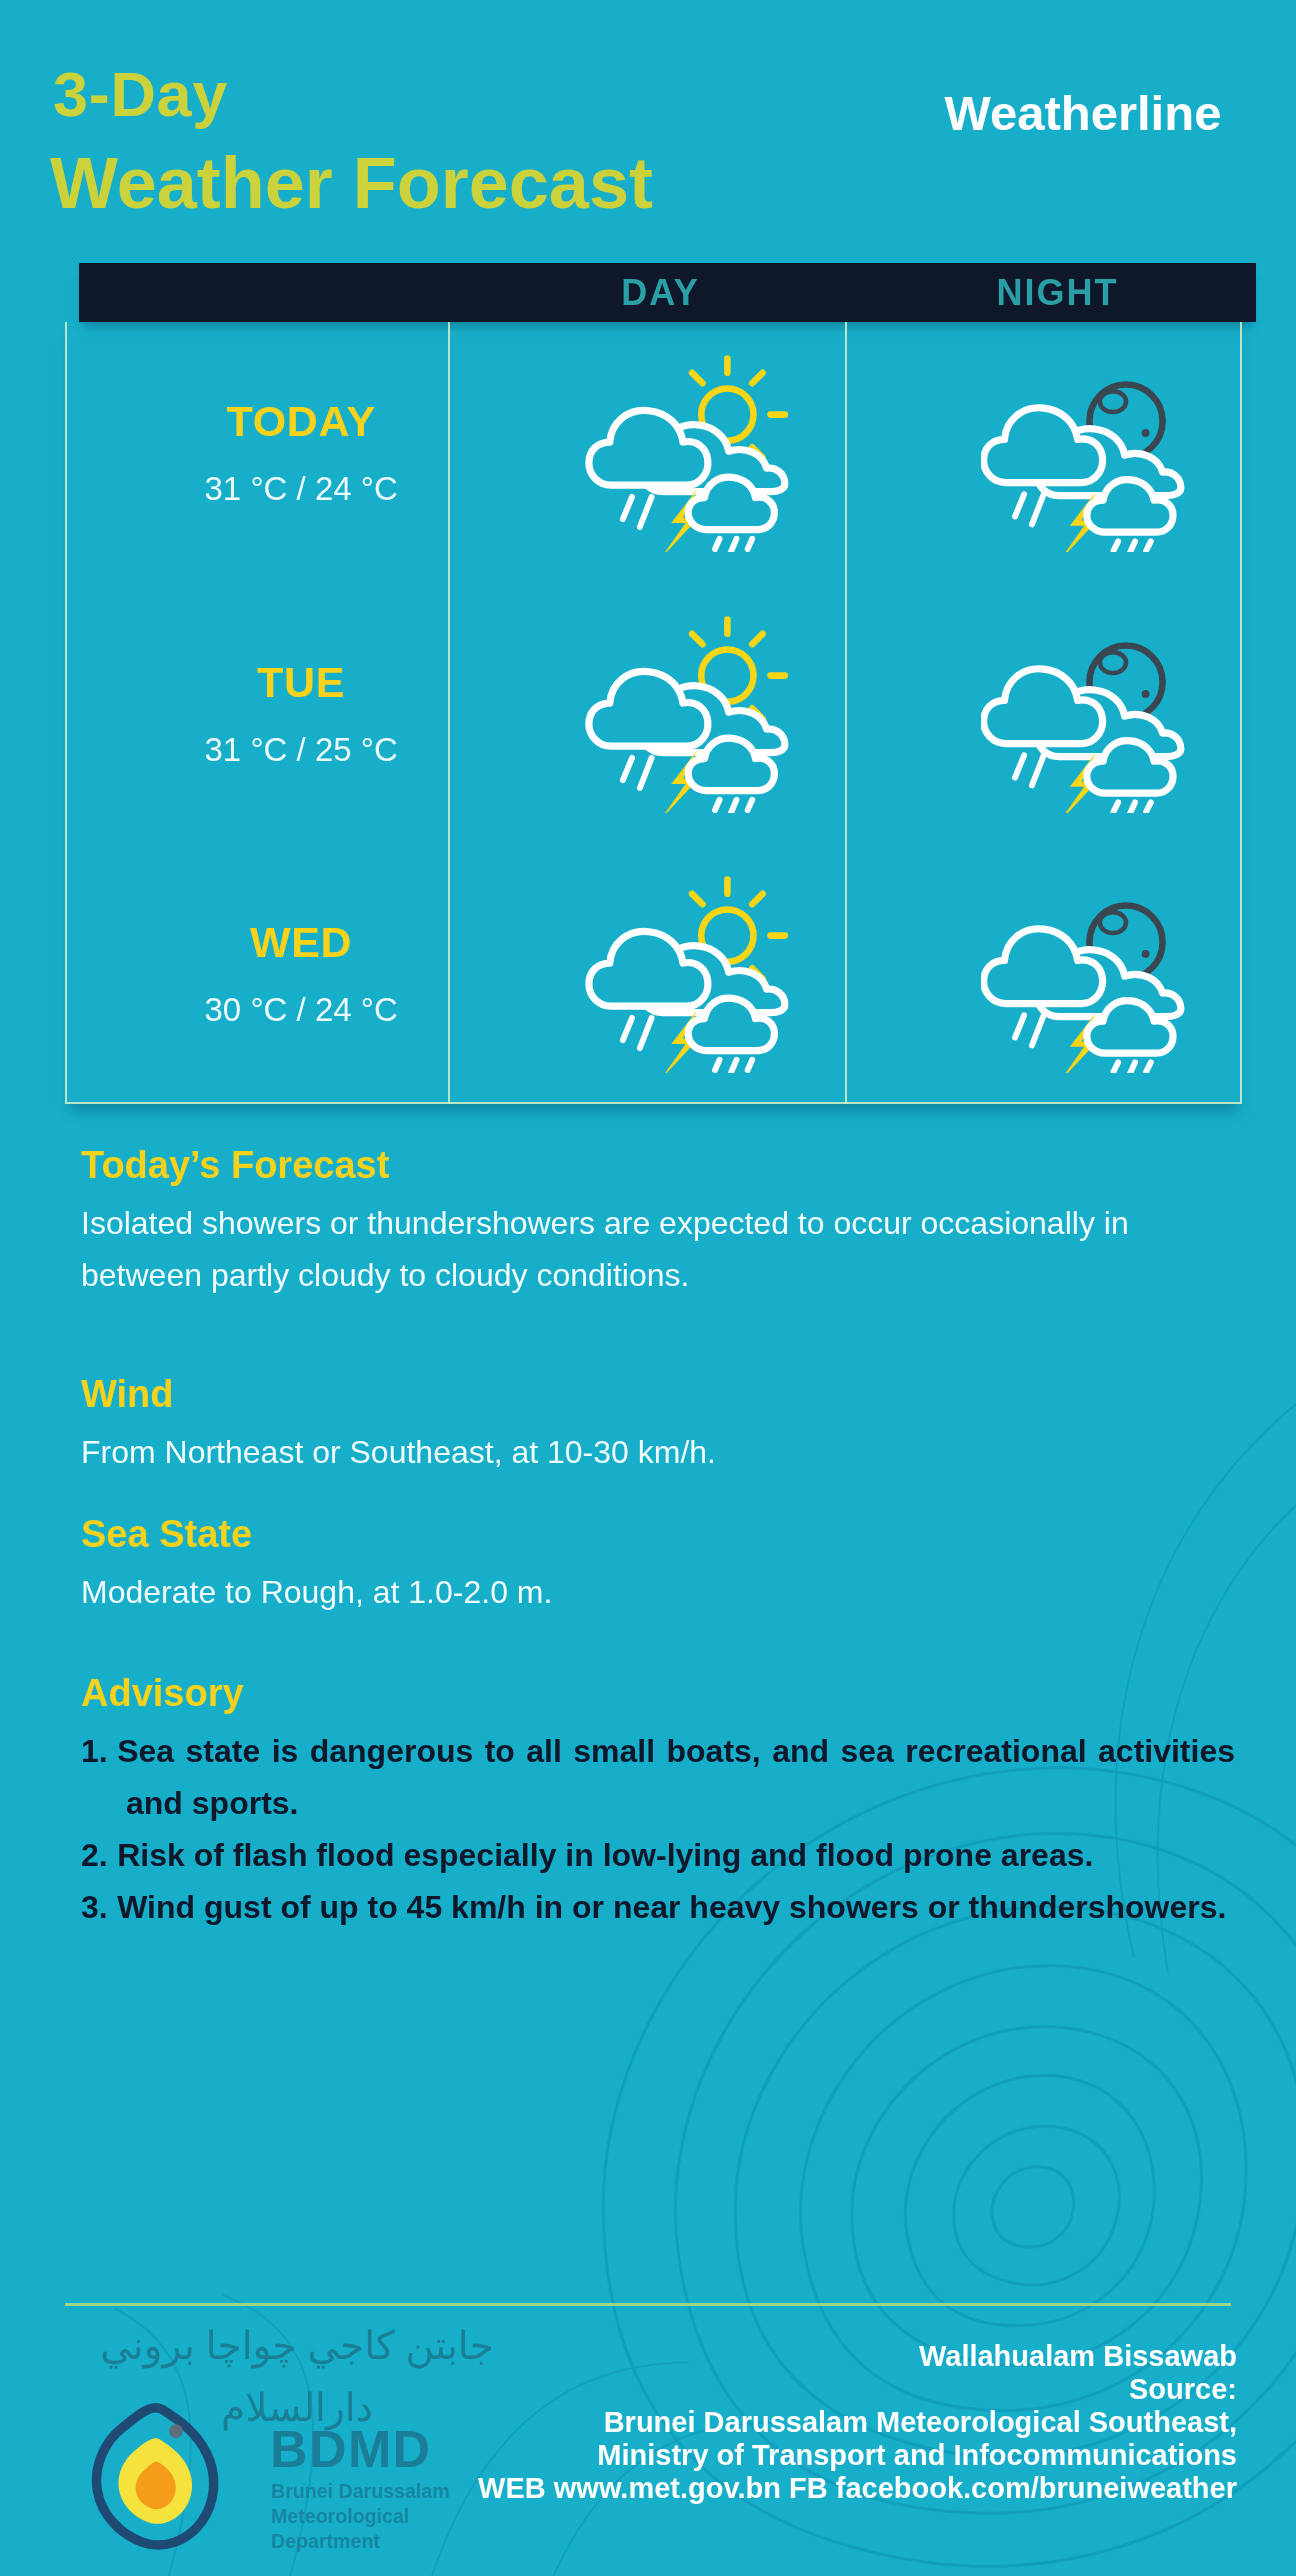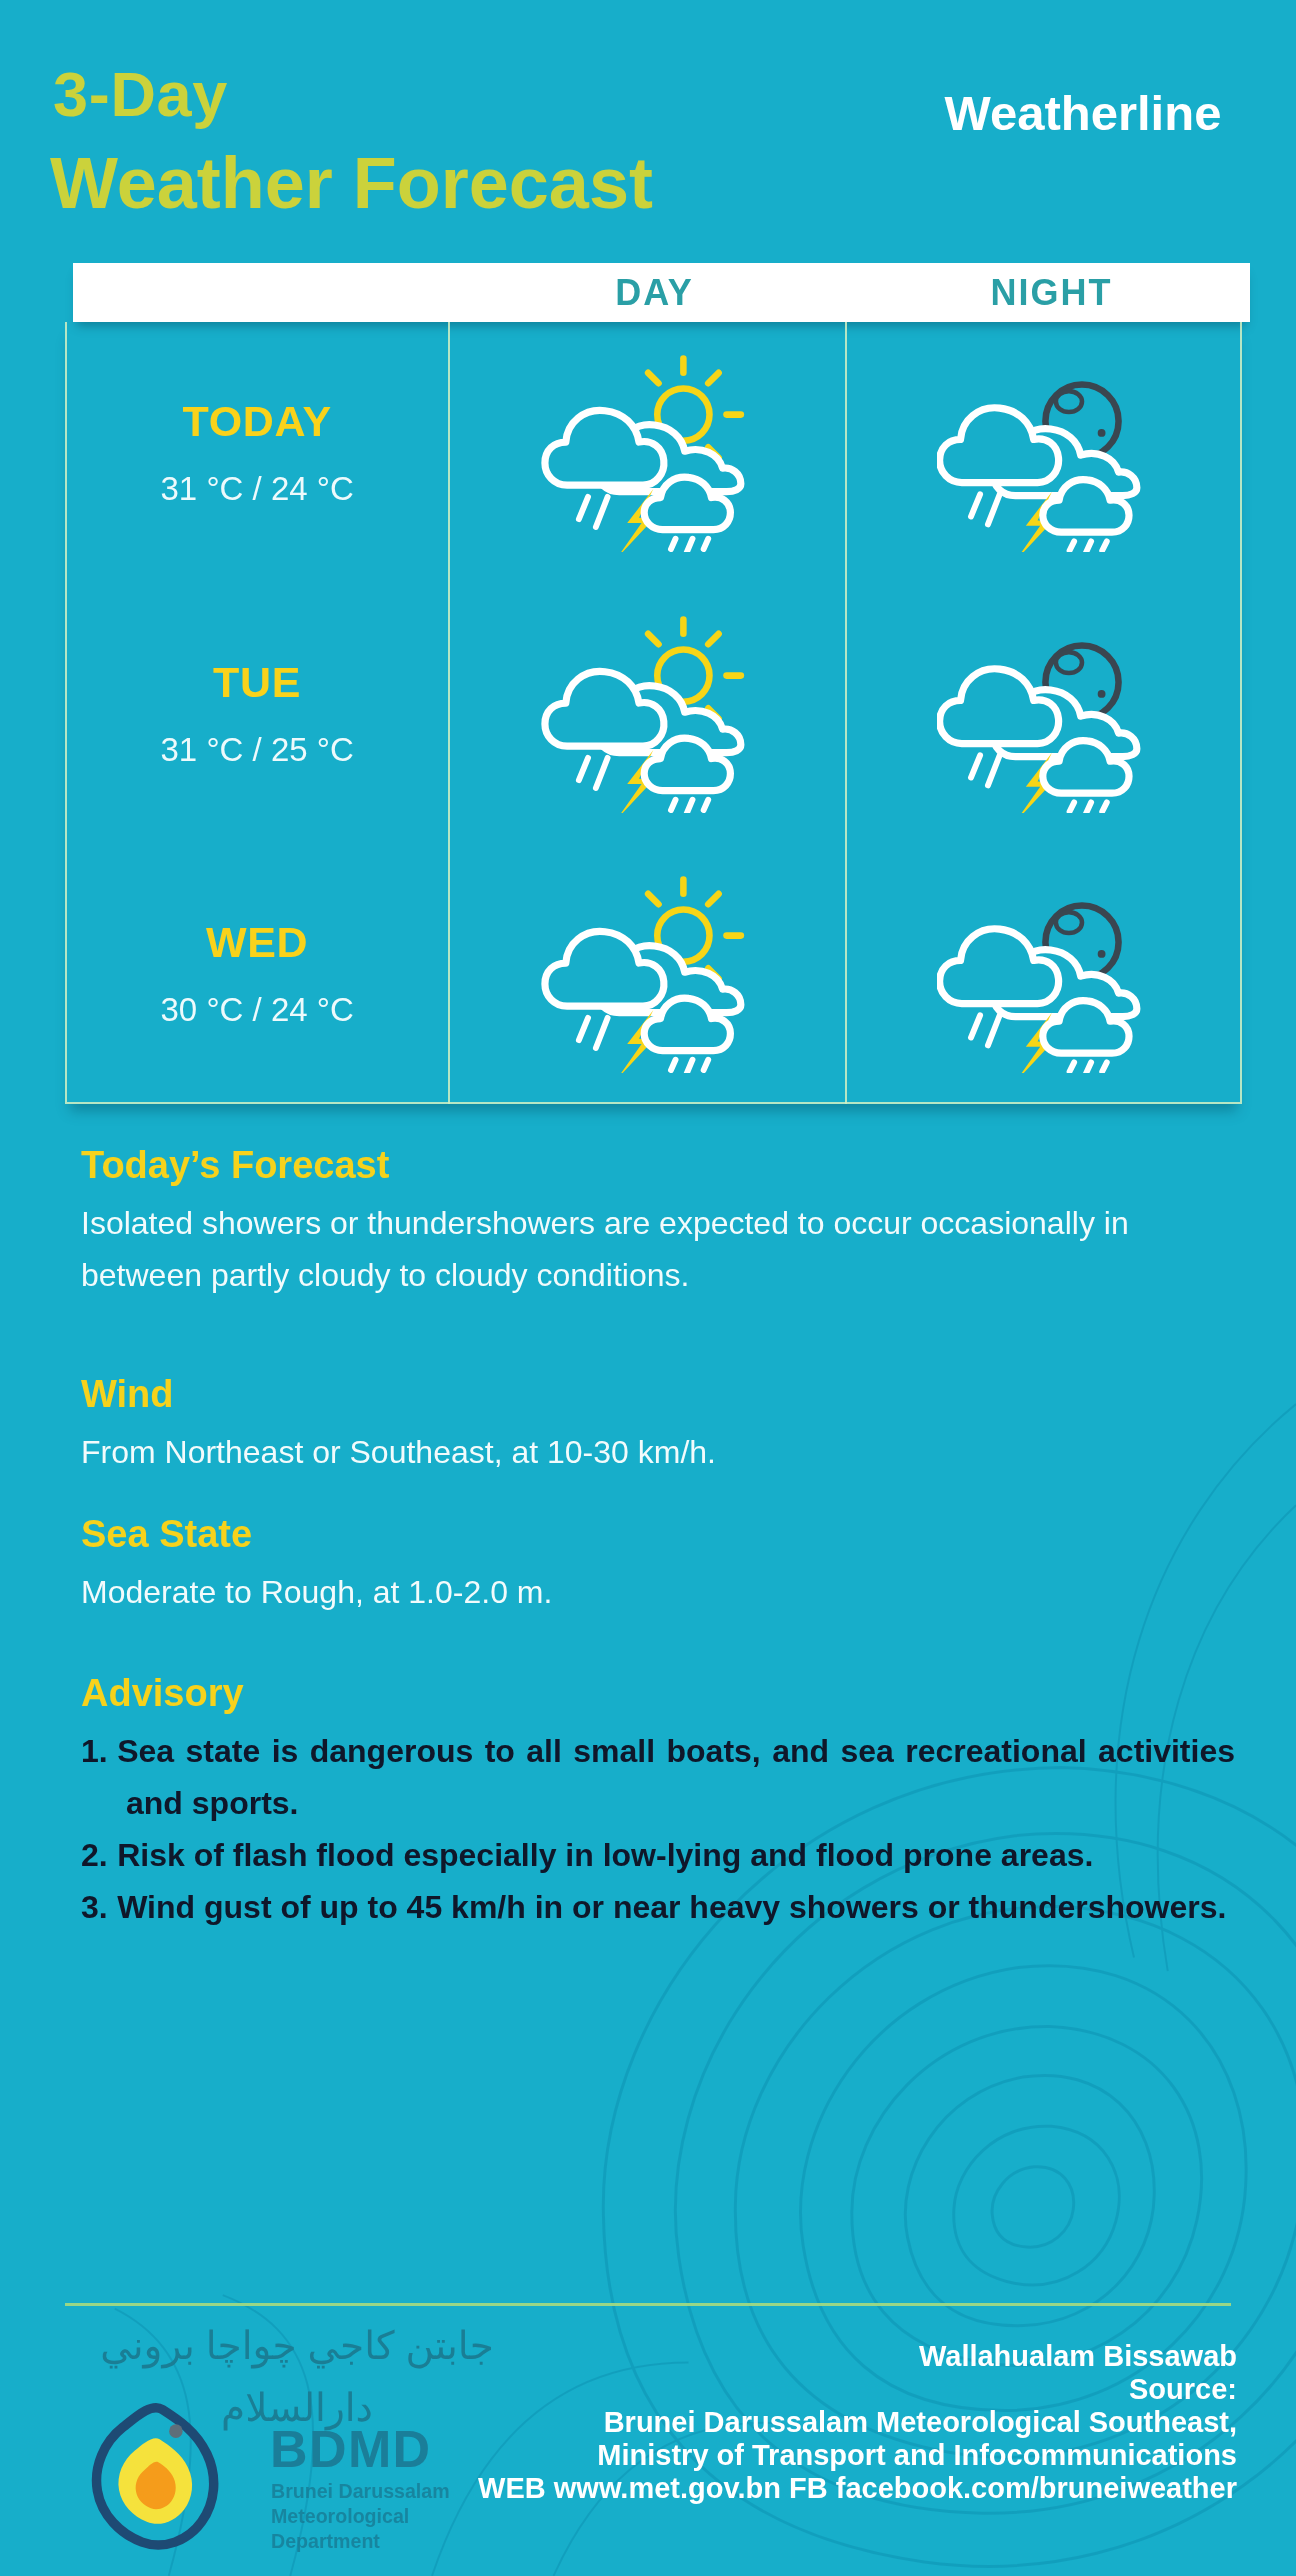--- a/index.html
+++ b/index.html
@@ -16,38 +16,38 @@
   
   .title1{left:53px;top:58px;font-size:63px;font-weight:700;color:#CBD23B;letter-spacing:0.7px;}
   .title2{left:50px;top:142px;font-size:72px;font-weight:700;color:#CBD23B;letter-spacing:0px;}
   .brand-row{right:57px;top:89px;display:flex;align-items:flex-end;}
   .brand-label{font-size:49px;font-weight:700;color:#FFFFFF;margin:0 17.6px 6.8px 0;line-height:49px;}
   .brand-number{font-size:155px;font-weight:700;color:#FFFFFF;line-height:113px;letter-spacing:-2.7px;}
 
   
   .table{left:65px;top:263px;width:1177px;height:842px;}
   .theader{
-    position:absolute;left:8px;top:0;width:1177px;height:59px;background:#ffffff;
+    position:absolute;left:14px;top:0;width:1177px;height:59px;background:#0f172a;
     box-shadow:0 8px 9.5px -4px rgba(0,62,84,.40);
   }
   .th{position:absolute;top:0;height:59px;display:flex;align-items:center;justify-content:center;
       font-size:36px;font-weight:700;color:#2A9FA6;letter-spacing:2px;}
   .th-day{left:383px;width:397px;}
   .th-night{left:780px;width:397px;}
   .tbody{
     position:absolute;left:0;top:59px;width:1177px;height:782px;
     border-left:2px solid rgba(210,240,195,.85);
     border-right:2px solid rgba(210,240,195,.85);
     border-bottom:2px solid rgba(210,240,195,.85);
     box-sizing:border-box;
     box-shadow:0 12px 12px -5.4px rgba(0,62,84,.35);
   }
   .vline{position:absolute;top:0;width:2px;height:782px;background:rgba(210,240,195,.85);}
   .vline1{left:381px;} .vline2{left:778px;}
-  .trow{position:absolute;left:0;width:1173px;height:261px;display:flex;}
+  .trow{position:absolute;left:0;width:1173px;height:261px;display:flex;padding-left:44px;}
   .trow0{top:0;} .trow1{top:261px;} .trow2{top:521px;}
   .cell-label{width:381px;display:flex;flex-direction:column;align-items:center;justify-content:center;gap:24px;}
   .day-name{font-size:43px;font-weight:700;color:#F9D21B;letter-spacing:0.7px;}
   .temps{font-size:33px;font-weight:400;color:#EDFAFC;}
   .cell-icon{width:397px;display:flex;align-items:center;justify-content:center;}
   .wx{width:209px;height:199px;}
 
   
   .section{left:65px;width:1154px;margin-left:16px;}
   .sec-heading{font-size:38px;font-weight:700;color:#F6D21C;margin:0 0 9.5px 0;}

